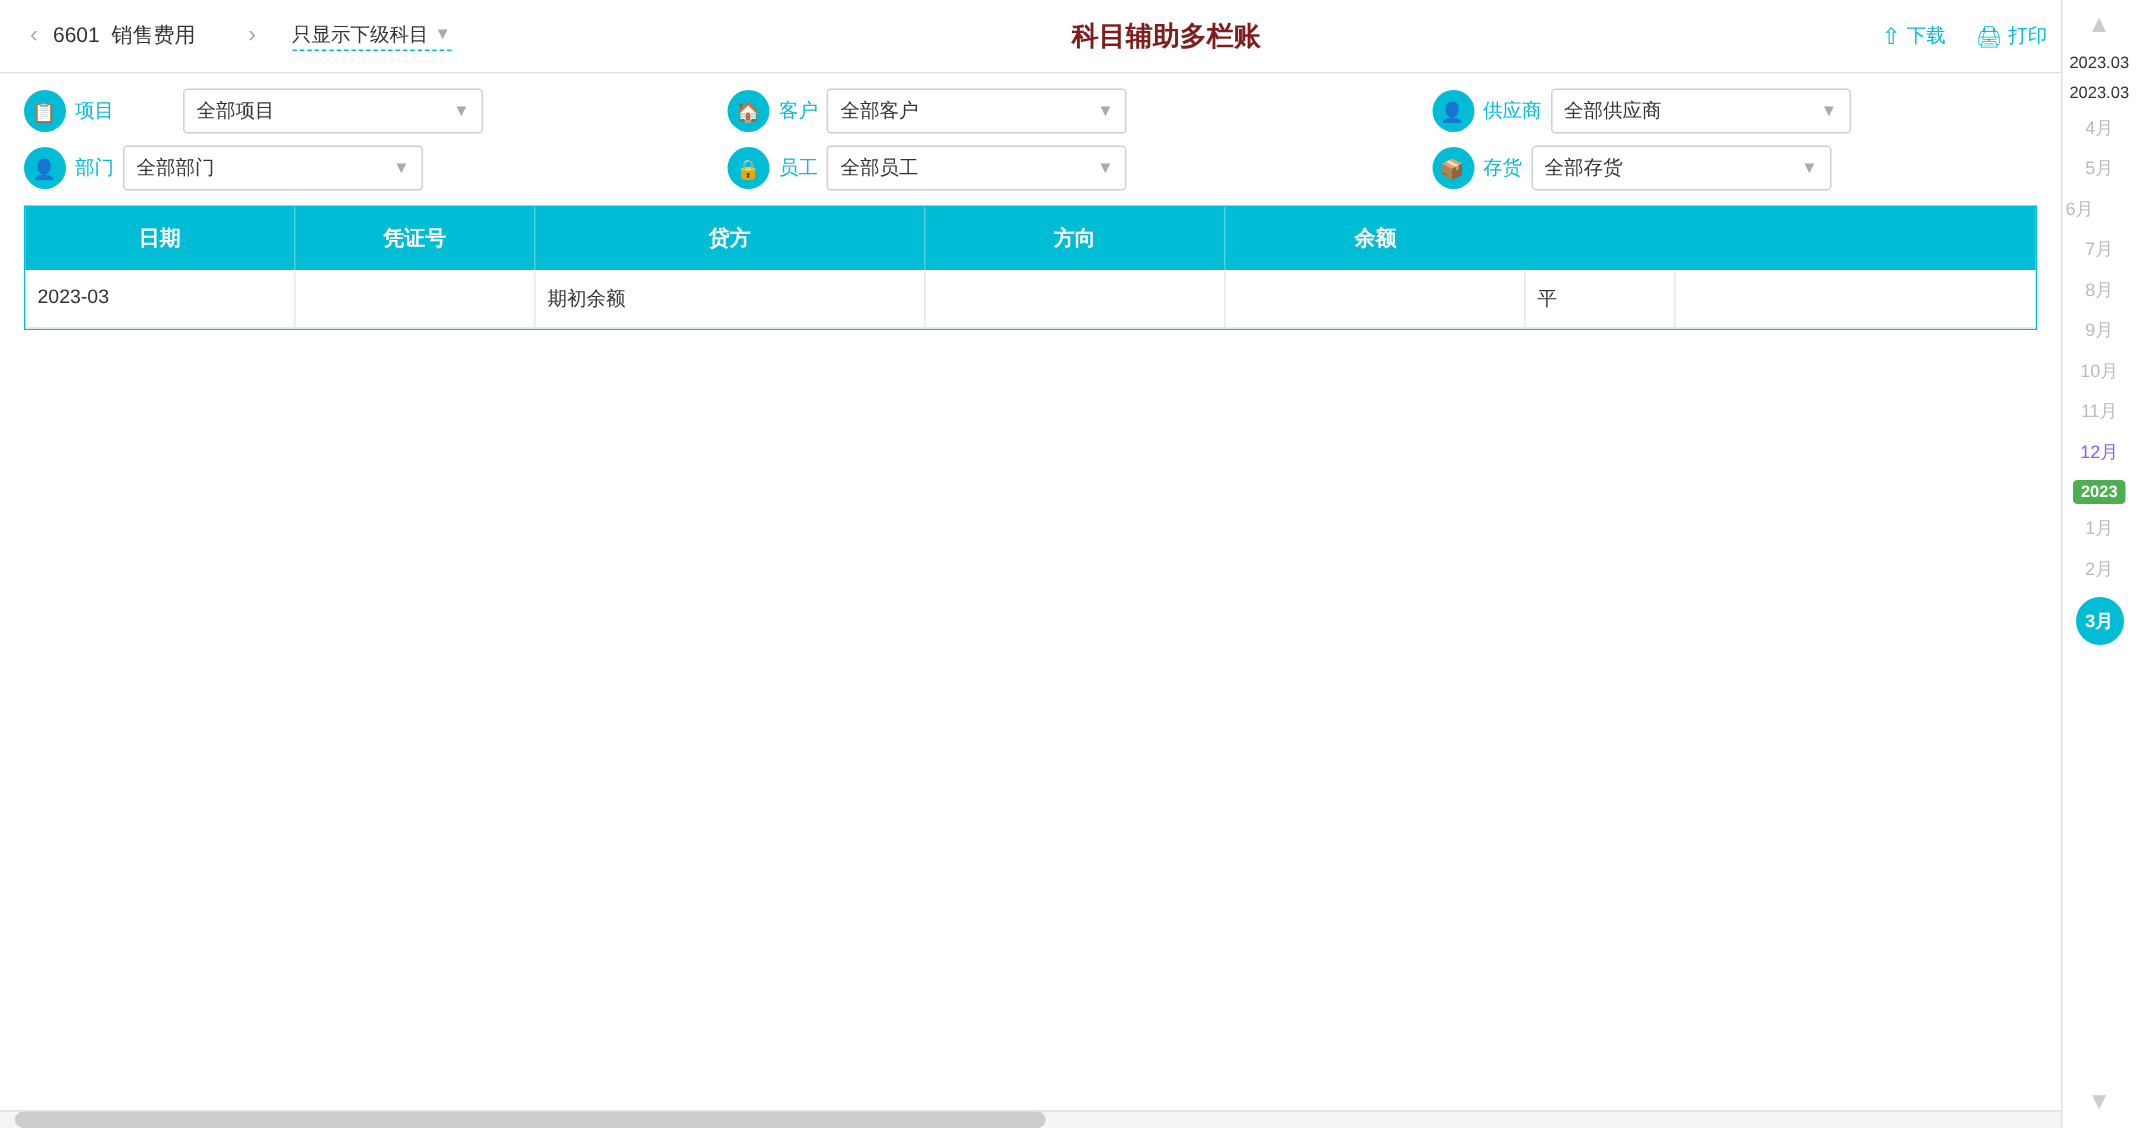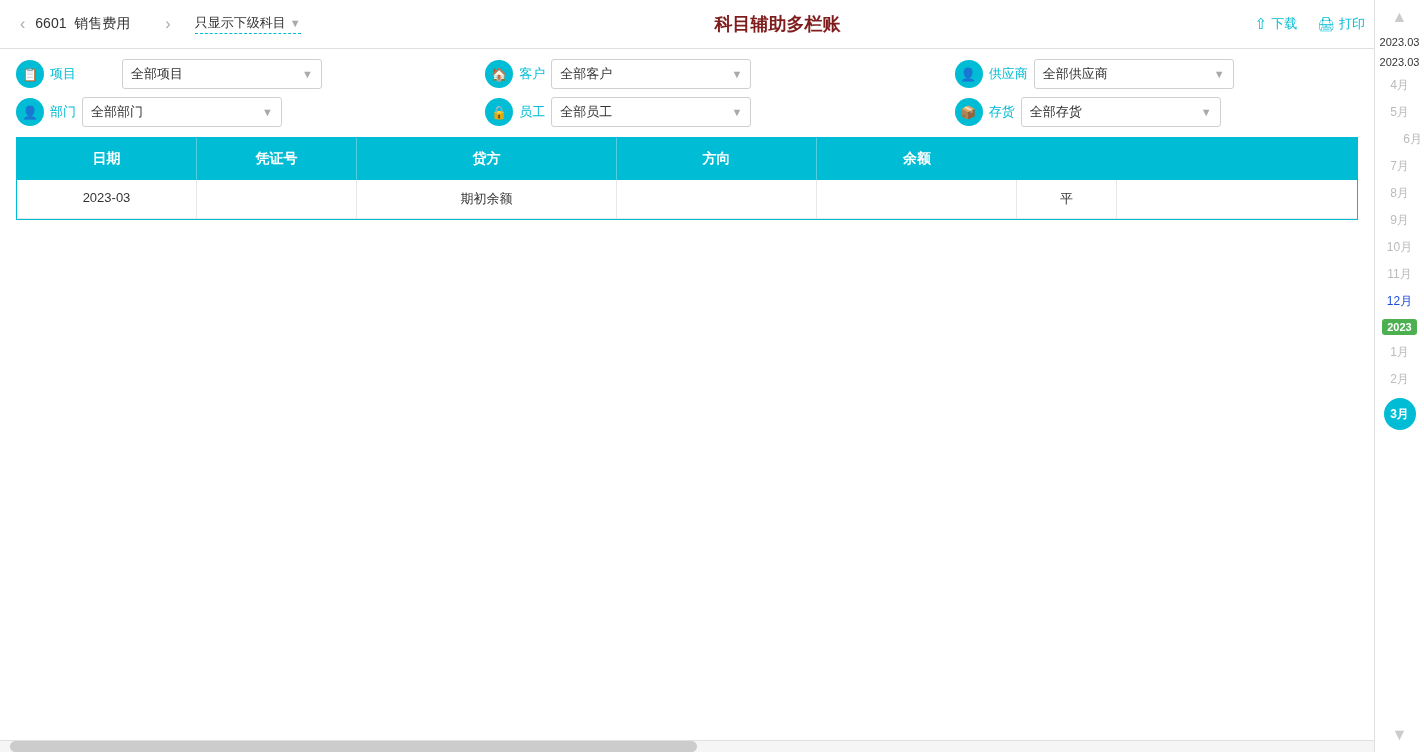--- a/index.html
+++ b/index.html
@@ -26,21 +26,21 @@
     .filter-select { flex: 1; height: 30px; border: 1px solid #d0d0d0; border-radius: 3px; padding: 0 8px; font-size: 13px; color: #333; background: #fff; cursor: pointer; display: flex; align-items: center; justify-content: space-between; min-width: 160px; }
     .filter-select-arrow { color: #aaa; font-size: 11px; }
     
     
     .table-container { margin: 0 16px; border: 1px solid #00bcd4; }
     .table-header { display: grid; grid-template-columns: 180px 160px 260px 200px 200px 100px 160px; background: #00bcd4; }
     .th { padding: 12px 8px; text-align: center; color: #fff; font-size: 14px; font-weight: 700; border-right: 1px solid rgba(255,255,255,0.3); }
     .th:last-child { border-right: none; }
     .table-body { background: #fff; }
     .table-row { display: grid; grid-template-columns: 180px 160px 260px 200px 200px 100px 160px; border-bottom: 1px solid #e8e8e8; }
-    .td { padding: 10px 8px; text-align: center; font-size: 13px; color: #333; border-right: 1px solid #e8e8e8; }
+    .td { padding: 10px 8px; font-size: 13px; color: #333; border-right: 1px solid #e8e8e8; }
     .td:last-child { border-right: none; }
     
     
     .side-timeline { position: absolute; right: 0; top: 0; width: 50px; height: 100%; background: #f8f8f8; border-left: 1px solid #e0e0e0; display: flex; flex-direction: column; align-items: center; overflow: hidden; }
     .timeline-item { width: 100%; text-align: center; padding: 6px 2px; font-size: 12px; color: #aaa; cursor: pointer; position: relative; }
     .nav-arrow { color: #ccc; font-size: 16px; cursor: pointer; padding: 4px; }
     
     
     .scrollbar-container { position: absolute; bottom: 0; left: 0; right: 50px; height: 12px; background: #f0f0f0; border-top: 1px solid #e0e0e0; }
     
@@ -174,39 +174,39 @@
     <div class="timeline-item" style="width:100%; text-align:center; padding:4px 2px; font-size:11px; color:#333;">
       <span>2023.03</span>
     </div>
 
     <div class="timeline-item" style="width:100%; text-align:center; padding:5px 2px; font-size:12px; color:#bbb; cursor:pointer;">
       <span>4月</span>
     </div>
     <div class="timeline-item" style="width:100%; text-align:center; padding:5px 2px; font-size:12px; color:#bbb; cursor:pointer;">
       <span>5月</span>
     </div>
-    <div class="timeline-item" style="width:100%; text-align:right; padding:5px 2px; font-size:12px; color:#bbb; cursor:pointer;">
+    <div class="timeline-item" style="width:100%; text-align:left; padding:5px 2px; font-size:12px; color:#bbb; cursor:pointer;">
       <span>6月</span>
     </div>
     <div class="timeline-item" style="width:100%; text-align:center; padding:5px 2px; font-size:12px; color:#bbb; cursor:pointer;">
       <span>7月</span>
     </div>
     <div class="timeline-item" style="width:100%; text-align:center; padding:5px 2px; font-size:12px; color:#bbb; cursor:pointer;">
       <span>8月</span>
     </div>
     <div class="timeline-item" style="width:100%; text-align:center; padding:5px 2px; font-size:12px; color:#bbb; cursor:pointer;">
       <span>9月</span>
     </div>
     <div class="timeline-item" style="width:100%; text-align:center; padding:5px 2px; font-size:12px; color:#bbb; cursor:pointer;">
       <span>10月</span>
     </div>
     <div class="timeline-item" style="width:100%; text-align:center; padding:5px 2px; font-size:12px; color:#bbb; cursor:pointer;">
       <span>11月</span>
     </div>
-    <div class="timeline-item" style="width:100%; text-align:center; padding:5px 2px; font-size:12px; color:#1d4ed8; cursor:pointer;">
+    <div class="timeline-item" style="width:100%; text-align:center; padding:5px 2px; font-size:12px; color:#8b5cf6; cursor:pointer;">
       <span>12月</span>
     </div>
 
     <div class="timeline-item" style="width:100%; text-align:center; padding:5px 2px;">
       <span style="background:#4caf50; color:#fff; border-radius:3px; padding:2px 5px; font-size:11px; font-weight:bold;">2023</span>
     </div>
 
     <div class="timeline-item" style="width:100%; text-align:center; padding:5px 2px; font-size:12px; color:#bbb; cursor:pointer;">
       <span>1月</span>
     </div>

